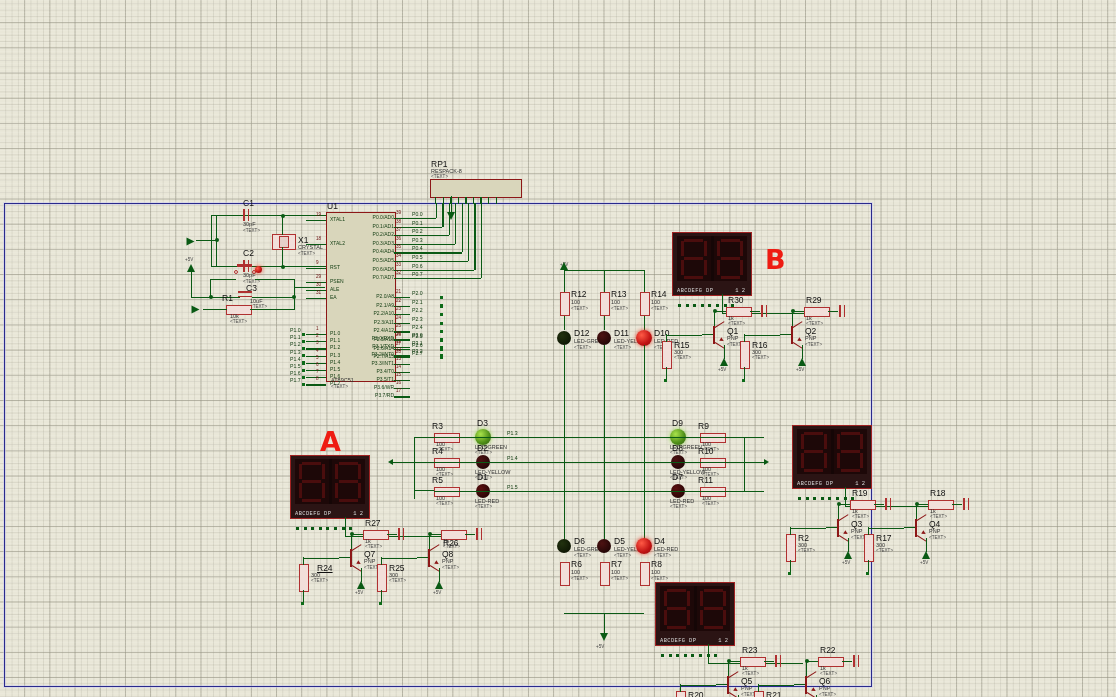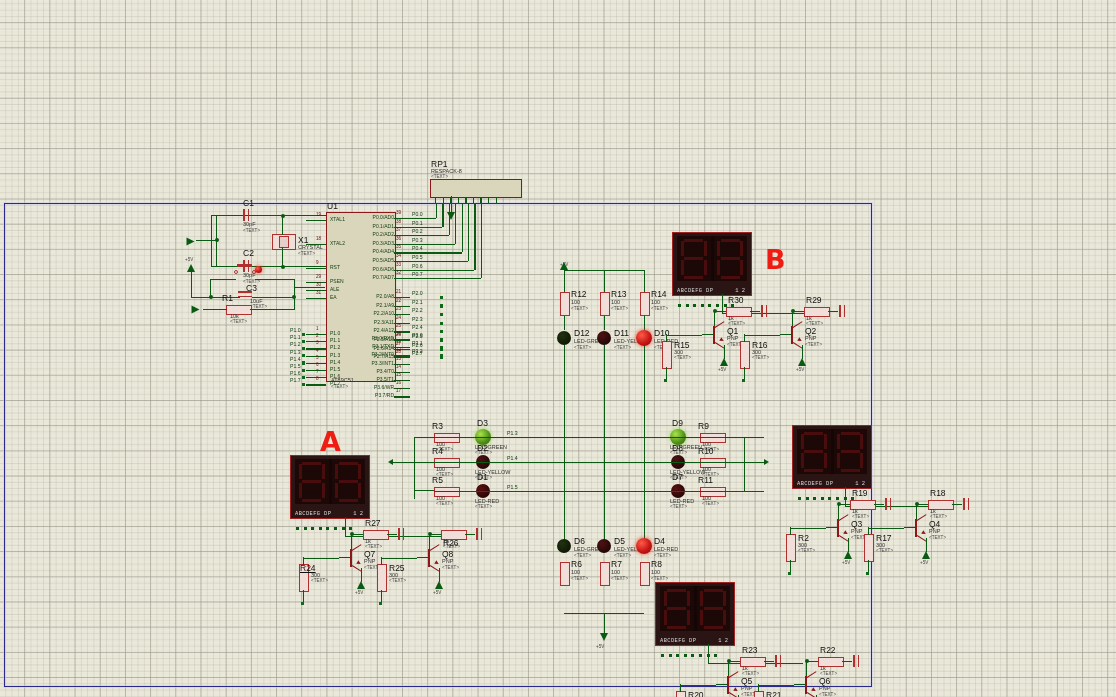--- a/index.html
+++ b/index.html
@@ -729,21 +729,21 @@
           <div class="c"></div>
           <div class="e"></div>
           <div class="arw"></div>
           <div class="base"></div>
         </div>
         <div class="lbl ref" style="left:364px;top:550px;">Q7</div>
         <div class="lbl val" style="left:364px;top:559px;">PNP</div>
         <div class="lbl tiny" style="left:364px;top:566px;">&lt;TEXT&gt;</div>
         <div class="wire h" style="left:303px;top:557.5px;width:36px;"></div>
         <div class="res v" style="left:299px;top:564px;height:26px;"></div>
-        <div class="lbl ref" style="left:300px;top:564px;text-decoration:underline;">R24</div>
+        <div class="lbl ref" style="left:317px;top:564px;text-decoration:underline;">R24</div>
         <div class="lbl val" style="left:311px;top:573px;">300</div>
         <div class="lbl tiny" style="left:311px;top:579px;">&lt;TEXT&gt;</div>
         <div class="wire v" style="left:303px;top:557px;height:8px;"></div>
         <div class="wire v" style="left:303px;top:590px;height:12px;"></div>
         <div class="psq" style="left:301px;top:602px;"></div>
         <div class="wire v" style="left:361px;top:568px;height:14px;"></div>
         <div class="pwr" style="left:357px;top:581px;"></div>
         <div class="lbl tiny" style="left:355px;top:591px;">+5V</div>
         <div class="res h" style="left:441px;top:530px;"></div>
         <div class="lbl ref" style="left:443px;top:539px;">R26</div>

